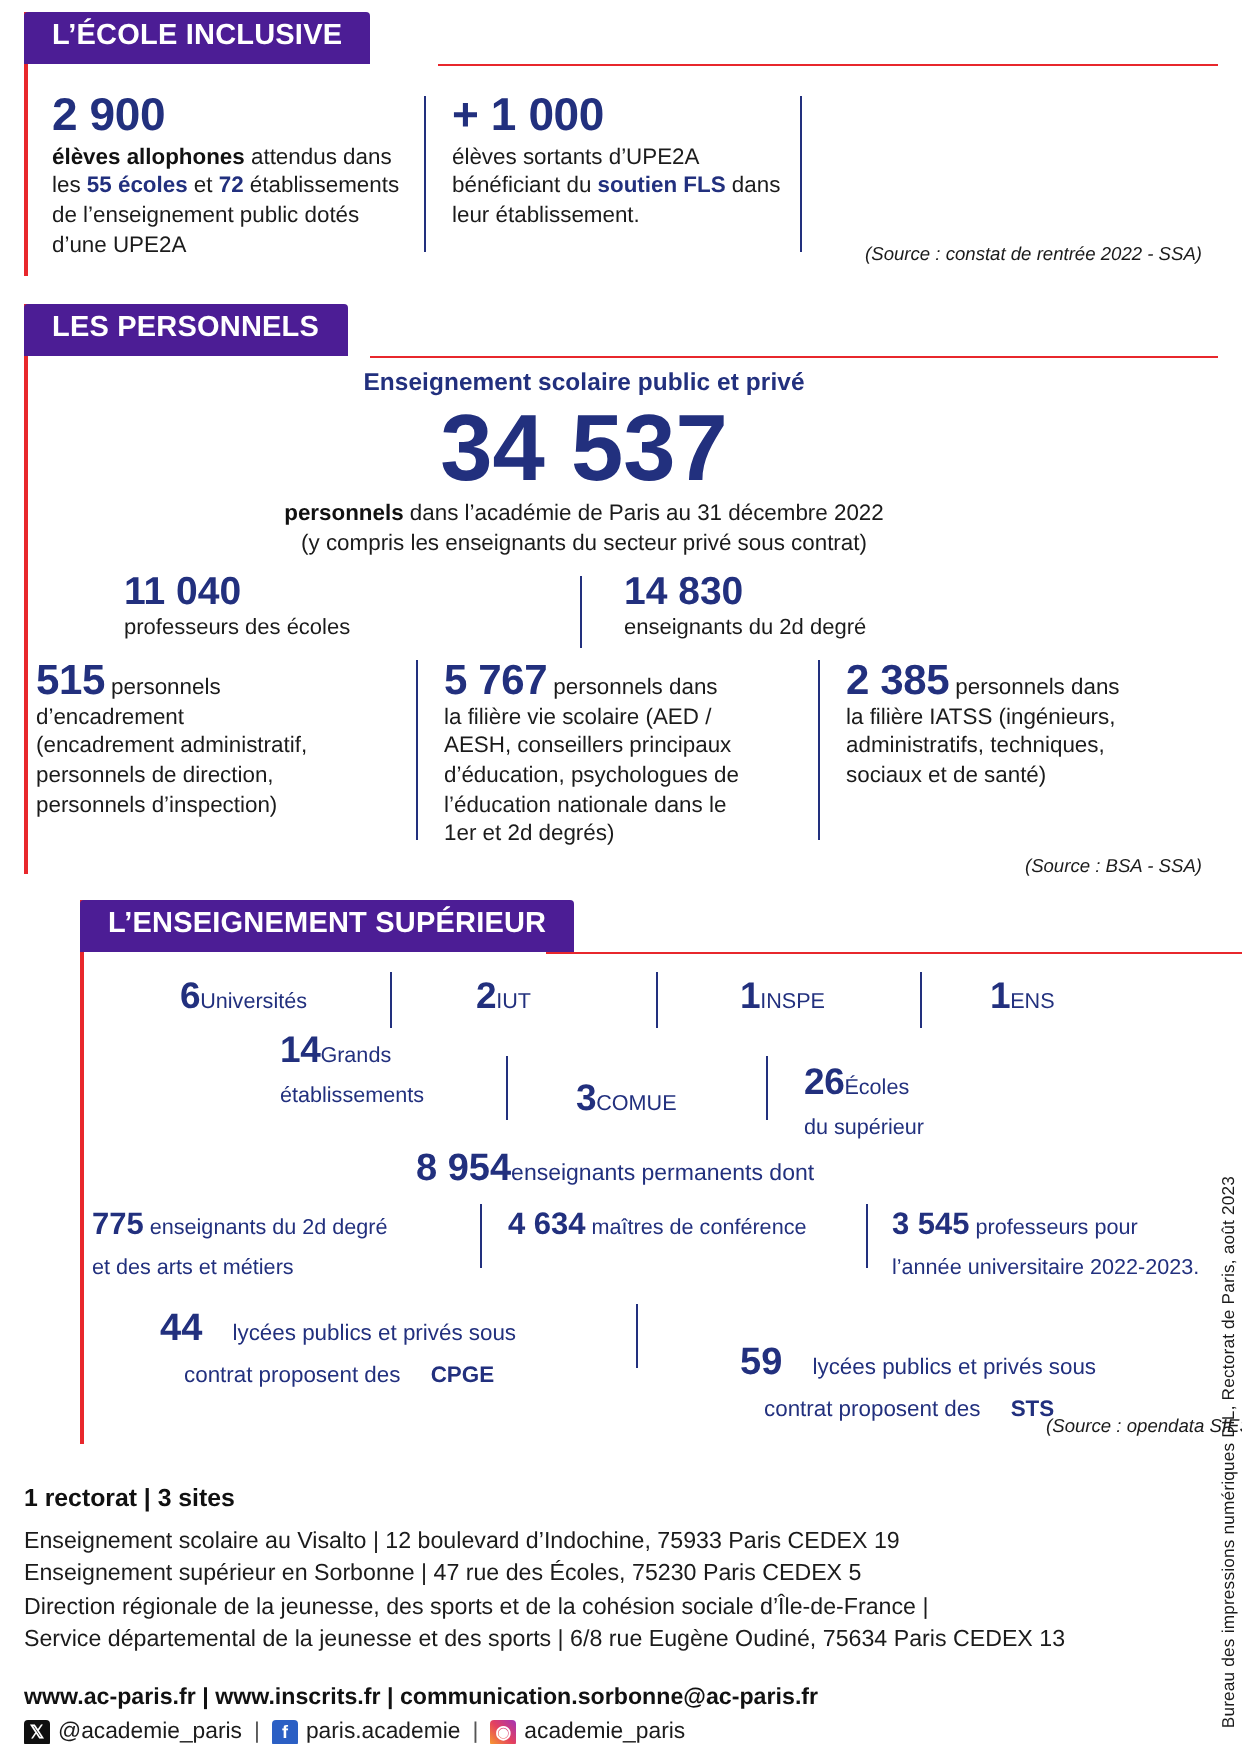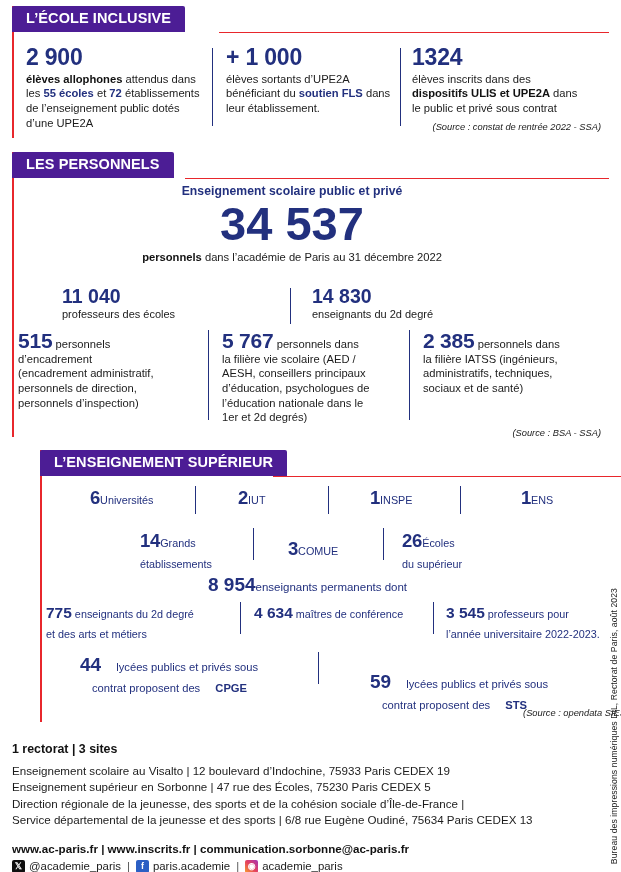--- a/index.html
+++ b/index.html
@@ -279,42 +279,35 @@
       <div class="big-num">+ 1 000</div>
       <div class="body-txt">
         <span>élèves sortants d’UPE2A</span><br>
         <span>bénéficiant du </span><b class="blue">soutien FLS</b><span> dans</span><br>
         <span>leur établissement.</span>
       </div>
     </div>
     <div class="vdiv" style="left:388px; top:42px; height:78px;"></div>
 
     
-    <div class="col-inc" style="left:400px; width:195px;">
-      <div class="big-num">1324</div>
-      <div class="body-txt">
-        <span>élèves inscrits dans des</span><br>
-        <b>dispositifs ULIS et UPE2A</b><span> dans</span><br>
-        <span>le public et privé sous contrat</span>
-      </div>
-    </div>
 
     <div class="source" style="position:absolute; right:8px; top:116px; width:360px;">(Source : constat de rentrée 2022 - SSA)</div>
   </div>
 
   <div class="section" id="sec-personnels">
     <div class="section-rail"></div>
     <div class="banner">LES PERSONNELS</div>
     <div class="banner-line"></div>
 
     <div class="pers-head">
       <div class="pers-head-title">Enseignement scolaire public et privé</div>
       <div class="pers-head-number">34 537</div>
       <div class="pers-head-sub">
         <b>personnels</b><span> dans l’académie de Paris au 31 décembre 2022</span><br>
+        <span>(y compris les enseignants du secteur privé sous contrat)</span>
       </div>
     </div>
 
     
     <div class="pers-mid">
       <div class="pers-mid-col" style="left:50px; width:220px;">
         <div class="num">11 040</div>
         <div class="lbl">professeurs des écoles</div>
       </div>
       <div class="vdiv" style="left:278px; top:2px; height:36px;"></div>
@@ -373,26 +366,26 @@
     </div>
     <div class="vdiv" style="left:155px; top:36px; height:28px;"></div>
     <div class="sup-item" style="left:198px; top:37px;">
       <span class="n">2</span><span class="t">IUT</span>
     </div>
     <div class="vdiv" style="left:288px; top:36px; height:28px;"></div>
     <div class="sup-item" style="left:330px; top:37px;">
       <span class="n">1</span><span class="t">INSPE</span>
     </div>
     <div class="vdiv" style="left:420px; top:36px; height:28px;"></div>
-    <div class="sup-item" style="left:481px; top:37px;">
+    <div class="sup-item" style="left:455px; top:37px;">
       <span class="n">1</span><span class="t">ENS</span>
     </div>
 
     
-    <div class="sup-item" style="left:100px; top:80px; text-align:left;">
+    <div class="sup-item" style="left:100px; top:64px; text-align:left;">
       <span class="n">14</span><span class="t">Grands</span><br>
       <span class="t">établissements</span>
     </div>
     <div class="vdiv" style="left:213px; top:78px; height:32px;"></div>
     <div class="sup-item" style="left:248px; top:88px;">
       <span class="n">3</span><span class="t">COMUE</span>
     </div>
     <div class="vdiv" style="left:343px; top:78px; height:32px;"></div>
     <div class="sup-item" style="left:362px; top:80px;">
       <span class="n">26</span><span class="t">Écoles</span><br>

